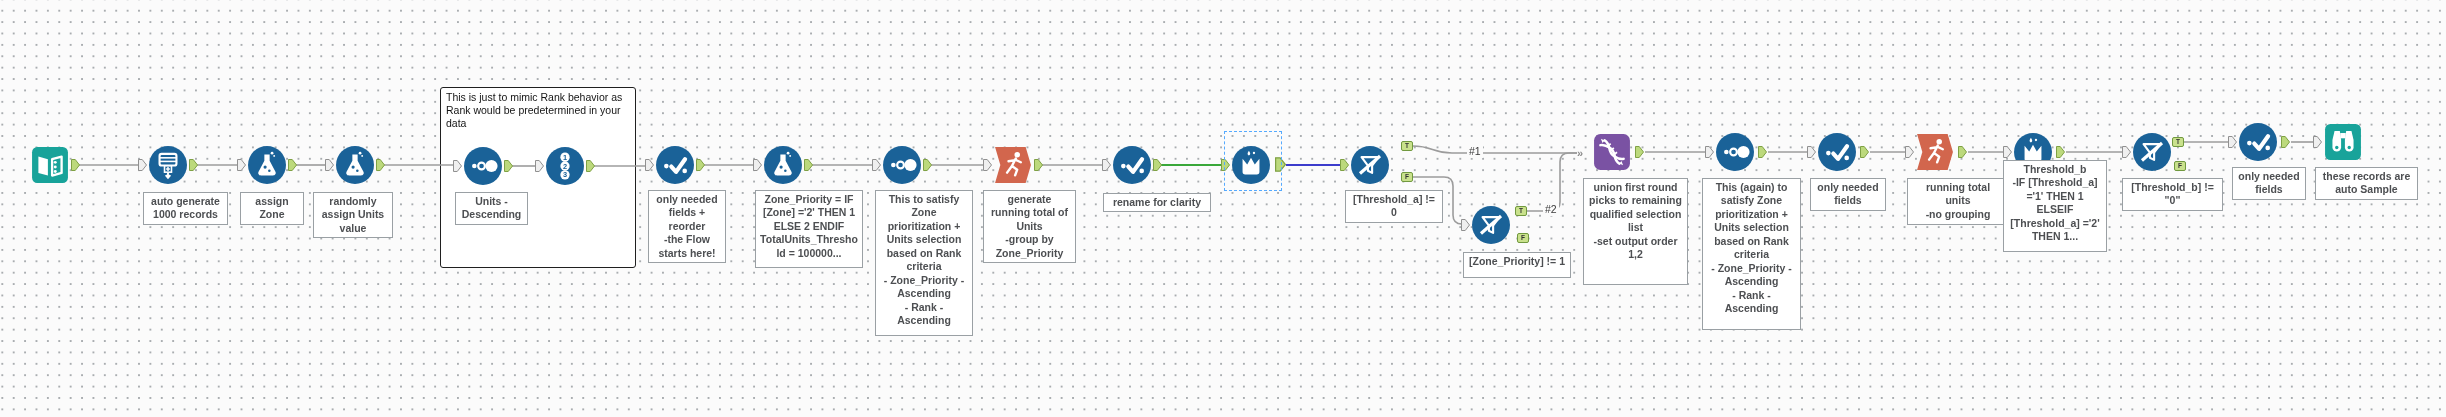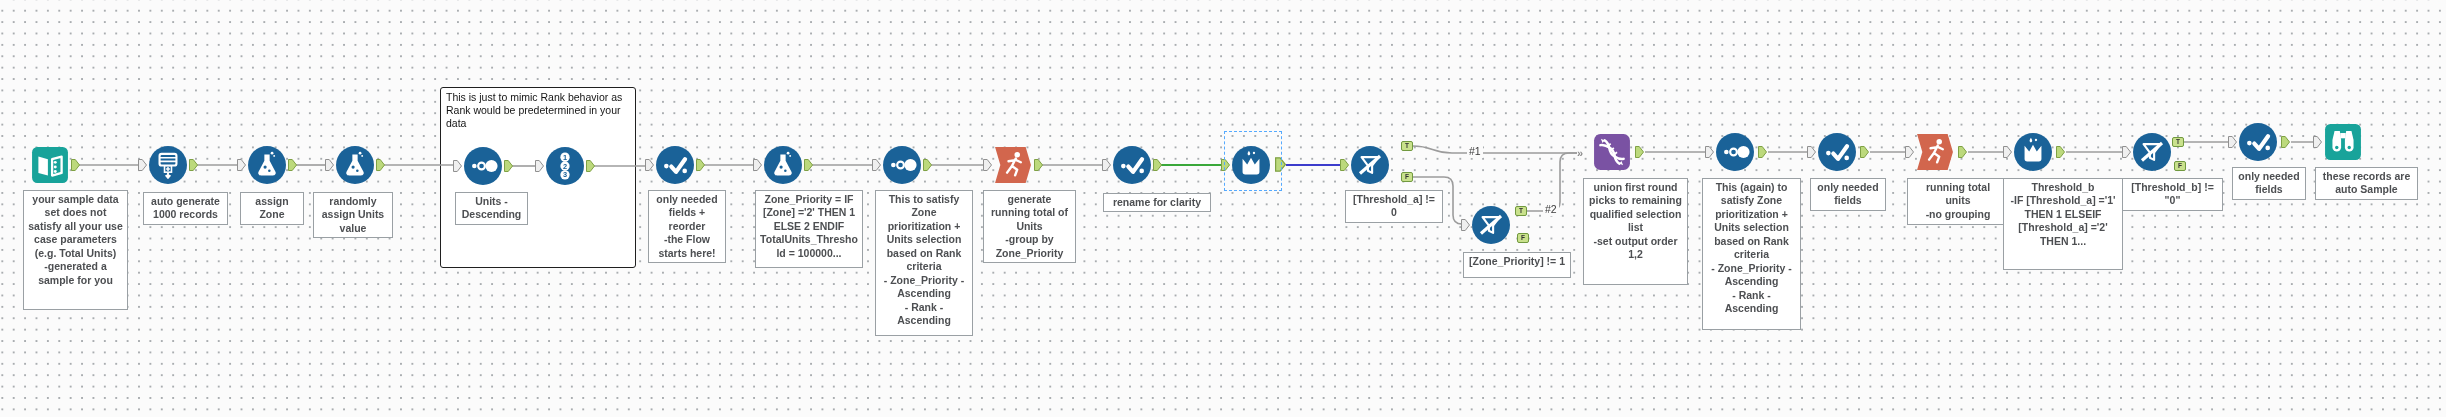--- a/index.html
+++ b/index.html
@@ -2,21 +2,20 @@
 <html><head>
 <meta charset="utf-8">
 <style>
   html,body{margin:0;padding:0;background:#fbfbfb;}
   #canvas{
     position:relative;width:2446px;height:417px;overflow:hidden;
     background-color:#fbfbfb;
     background-image:radial-gradient(circle,#a9adb0 0.9px,transparent 1.2px);
     background-size:11.4px 11.4px;background-position:8px 5px;
     font-family:"Liberation Sans",sans-serif;
-    border-radius:12px;
   }
   .container-box{position:absolute;left:440px;top:87px;width:196px;height:181px;
     background:#fff;border:1.6px solid #1f1f1f;border-radius:3px;box-sizing:border-box;}
   .container-caption{padding:3px 5px;font-size:10.5px;line-height:1.25;color:#141414;}
   #wires{position:absolute;left:0;top:0;}
   .tool{position:absolute;width:38px;height:38px;}
   .tic{width:38px;height:38px;display:block;}
   .anc{position:absolute;width:9px;height:12px;}
   .anc.big{width:11px;height:15px;}
   .tf{position:absolute;width:12px;height:10px;background:#c9e18c;border:1px solid #71993f;
@@ -398,22 +397,20 @@
       <svg class="tic" viewBox="0 0 36 36">
         <use href="#sym-browse"></use>
       </svg>
     </div>
 
   <div class="sel" style="left:1224px;top:131px;width:56px;height:58px"></div>
 
   <div class="wlabel" style="left:1467px;top:145px">#1</div>
   <div class="wlabel" style="left:1543px;top:203px">#2</div>
 
-  <div class="ann" style="left:23px;top:190px;width:105px;min-height:120px">your sample data set does not satisfy all your use case parameters (e.g. Total Units)
--generated a sample for you</div>
   <div class="ann" style="left:143px;top:192px;width:85px">auto generate 1000 records</div>
   <div class="ann" style="left:240px;top:192px;width:64px">assign Zone</div>
   <div class="ann" style="left:313px;top:192px;width:80px;min-height:46px">randomly assign Units value</div>
   <div class="ann" style="left:455px;top:192px;width:73px;min-height:32px">Units -
 Descending</div>
   <div class="ann" style="left:648px;top:190px;width:78px;min-height:62px">only needed fields + reorder
 -the Flow starts here!</div>
   <div class="ann" style="left:755px;top:190px;width:108px;min-height:78px">Zone_Priority = IF [Zone] ='2' THEN 1 ELSE 2 ENDIF TotalUnits_Threshold = 100000...</div>
   <div class="ann" style="left:875px;top:190px;width:98px;min-height:146px">This to satisfy Zone prioritization + Units selection based on Rank criteria
 - Zone_Priority - Ascending
@@ -424,19 +421,19 @@
   <div class="ann" style="left:1345px;top:190px;width:98px;min-height:32px">[Threshold_a] != 0</div>
   <div class="ann" style="left:1463px;top:252px;width:108px;min-height:26px">[Zone_Priority] != 1</div>
   <div class="ann" style="left:1583px;top:178px;width:105px;min-height:107px">union first round picks to remaining qualified selection list
 -set output order 1,2</div>
   <div class="ann" style="left:1702px;top:178px;width:99px;min-height:152px">This (again) to satisfy Zone prioritization + Units selection based on Rank criteria
 - Zone_Priority - Ascending
 - Rank - Ascending</div>
   <div class="ann" style="left:1810px;top:178px;width:76px;min-height:32px">only needed fields</div>
   <div class="ann" style="left:1907px;top:178px;width:102px;min-height:47px">running total units
 -no grouping</div>
-  <div class="ann" style="left:2003px;top:178px;width:120px;min-height:92px">Threshold_b
+  <div class="ann" style="left:2003px;top:160px;width:104px;min-height:92px">Threshold_b
 -IF [Threshold_a] ='1' THEN 1 ELSEIF [Threshold_a] ='2' THEN 1...</div>
   <div class="ann" style="left:2122px;top:178px;width:101px;min-height:32px">[Threshold_b] != "0"</div>
   <div class="ann" style="left:2232px;top:167px;width:74px;min-height:30px">only needed fields</div>
   <div class="ann" style="left:2315px;top:167px;width:103px;min-height:30px">these records are auto Sample</div>
 
 </div>
 
 </body></html>

